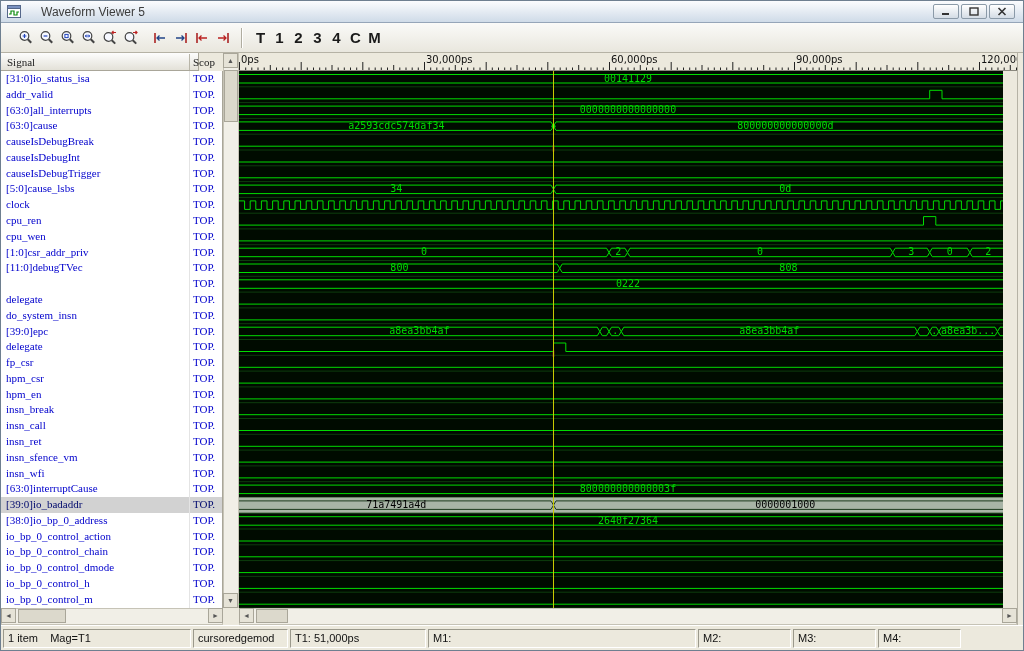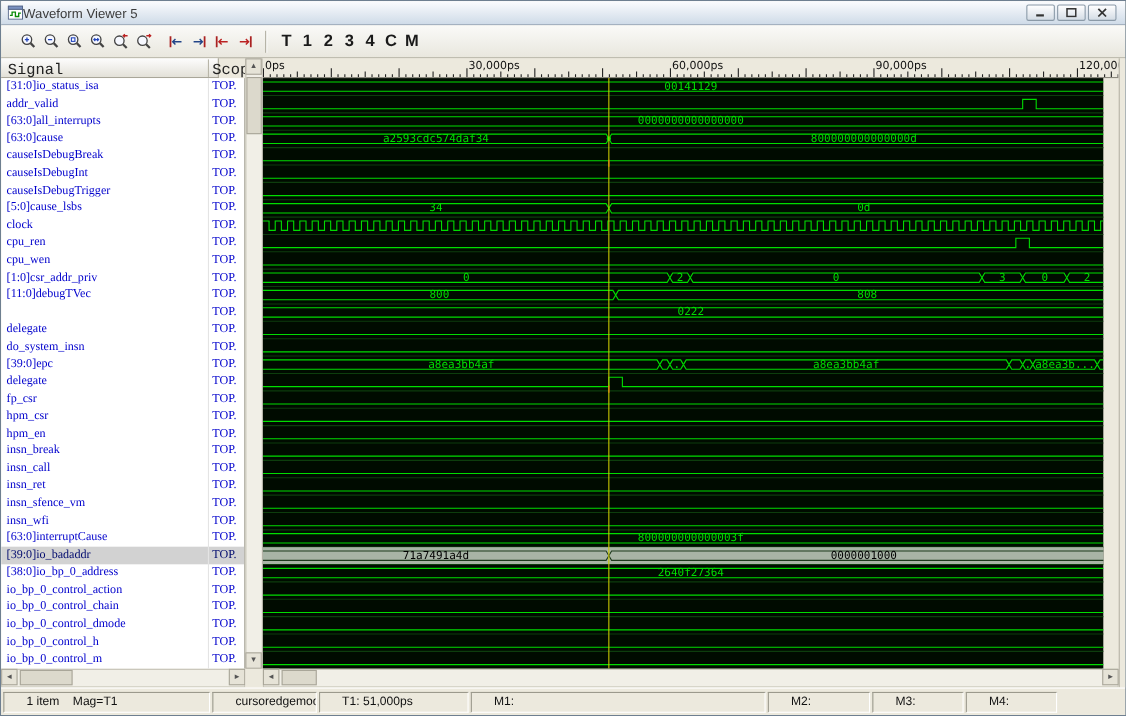--- a/index.html
+++ b/index.html
@@ -3,38 +3,38 @@
 <meta charset="utf-8">
 <style>
   *{box-sizing:border-box;margin:0;padding:0}
   body{font-family:"Liberation Sans",sans-serif;background:#888;}
   #window{position:relative;width:1024px;height:651px;background:#ece9dd;border:1px solid #6e7f90;overflow:hidden}
 
   
   #titlebar{position:absolute;left:0;top:0;width:100%;height:22px;
     background:linear-gradient(#fbfcfe,#cfdbe8);border-bottom:1px solid #95a5b8;
     display:flex;align-items:center;padding:0 6px}
-  #title-text{font-size:12px;color:#3c3c3c;margin-left:0}
+  #title-text{font-size:12px;color:#3c3c3c;margin-left:20px}
   #win-buttons{position:absolute;right:8px;top:3px;display:flex;gap:2px}
   .win-btn{width:26px;height:15px;border:1px solid #8b9aa8;border-radius:2px;
     background:linear-gradient(#ffffff,#d4dce5);display:flex;align-items:center;justify-content:center;cursor:default}
 
   
   #toolbar{position:absolute;left:0;top:22px;width:100%;height:30px;
     background:linear-gradient(#fafaf8,#e9e7de);border-bottom:1px solid #b5b2a5;
     display:flex;align-items:center;padding-left:14px}
   .tool-btn{width:21px;height:22px;display:flex;align-items:center;justify-content:center;border:1px solid transparent;border-radius:2px}
   .tool-gap{width:8px}
   .tool-sep{width:2px;height:20px;border-left:1px solid #b0ada0;border-right:1px solid #fff;margin:0 8px}
   .tool-letter{width:17px;text-align:center;font-weight:bold;font-size:15px;color:#1a1a1a;margin:0 1px;cursor:default}
 
   
   #panel-header{position:absolute;left:0;top:52px;width:198px;height:18px;
     background:linear-gradient(#fdfdfd,#e3e1d8);border-right:1px solid #a9a699;border-bottom:1px solid #a9a699;
-    font-family:Liberation Mono, monospace;font-size:14px;color:#222}
+    font-family:Liberation Serif, serif;font-size:11px;color:#222}
   #col-signal{position:absolute;left:6px;top:3px}
   #col-scope{position:absolute;left:192px;top:3px}
   #header-colsep{position:absolute;left:188px;top:1px;height:16px;width:1px;background:#b8b5a8}
   #signal-list{position:absolute;left:0;top:70px;width:222px;height:537px;background:#fff;overflow:hidden;border-right:1px solid #a9a699}
   #list-colsep{position:absolute;left:188px;top:70px;width:1px;height:537px;background:#e4e4e4;z-index:3;pointer-events:none}
   .sig-row{height:15.794px;line-height:15.8px;font-family:Liberation Serif, serif;font-size:11px;color:#0000cc;white-space:nowrap;position:relative}
   .sig-row.selected{background:#d2d2d2;color:#000a6e}
   .sig-name{position:absolute;left:5px}
   .sig-scope{position:absolute;left:192px}
 
@@ -50,21 +50,21 @@
   .sb-thumb{position:absolute;background:#dcd9cc;border:1px solid #a9a699}
   #vscroll{left:222px;top:52px;width:16px;height:555px}
   #panel-hscroll{left:0;top:607px;width:222px;height:17px}
   #wave-hscroll{left:238px;top:607px;width:778px;height:17px}
   #scroll-corner{position:absolute;left:222px;top:607px;width:16px;height:17px;background:#ece9dd}
 
   
   #statusbar{position:absolute;left:0;top:624px;width:100%;height:27px;background:#ece9dd;border-top:1px solid #ffffff;
     display:flex;gap:2px;padding:3px 2px 0 2px}
   .status-seg{height:19px;border:1px solid;border-color:#9b998c #ffffff #ffffff #9b998c;
-    font-size:11px;line-height:17px;padding-left:20px;white-space:pre;color:#111;overflow:hidden}
+    font-size:11px;line-height:17px;padding-left:4px;white-space:pre;color:#111;overflow:hidden}
   .status-seg:nth-child(1){width:188px}
   .status-seg:nth-child(2){width:95px}
   .status-seg:nth-child(3){width:136px}
   .status-seg:nth-child(4){width:268px}
   .status-seg:nth-child(5){width:93px}
   .status-seg:nth-child(6){width:83px}
   .status-seg:nth-child(7){width:83px}
   .status-seg:nth-child(8){flex:1}
   svg{display:block}
 </style>

